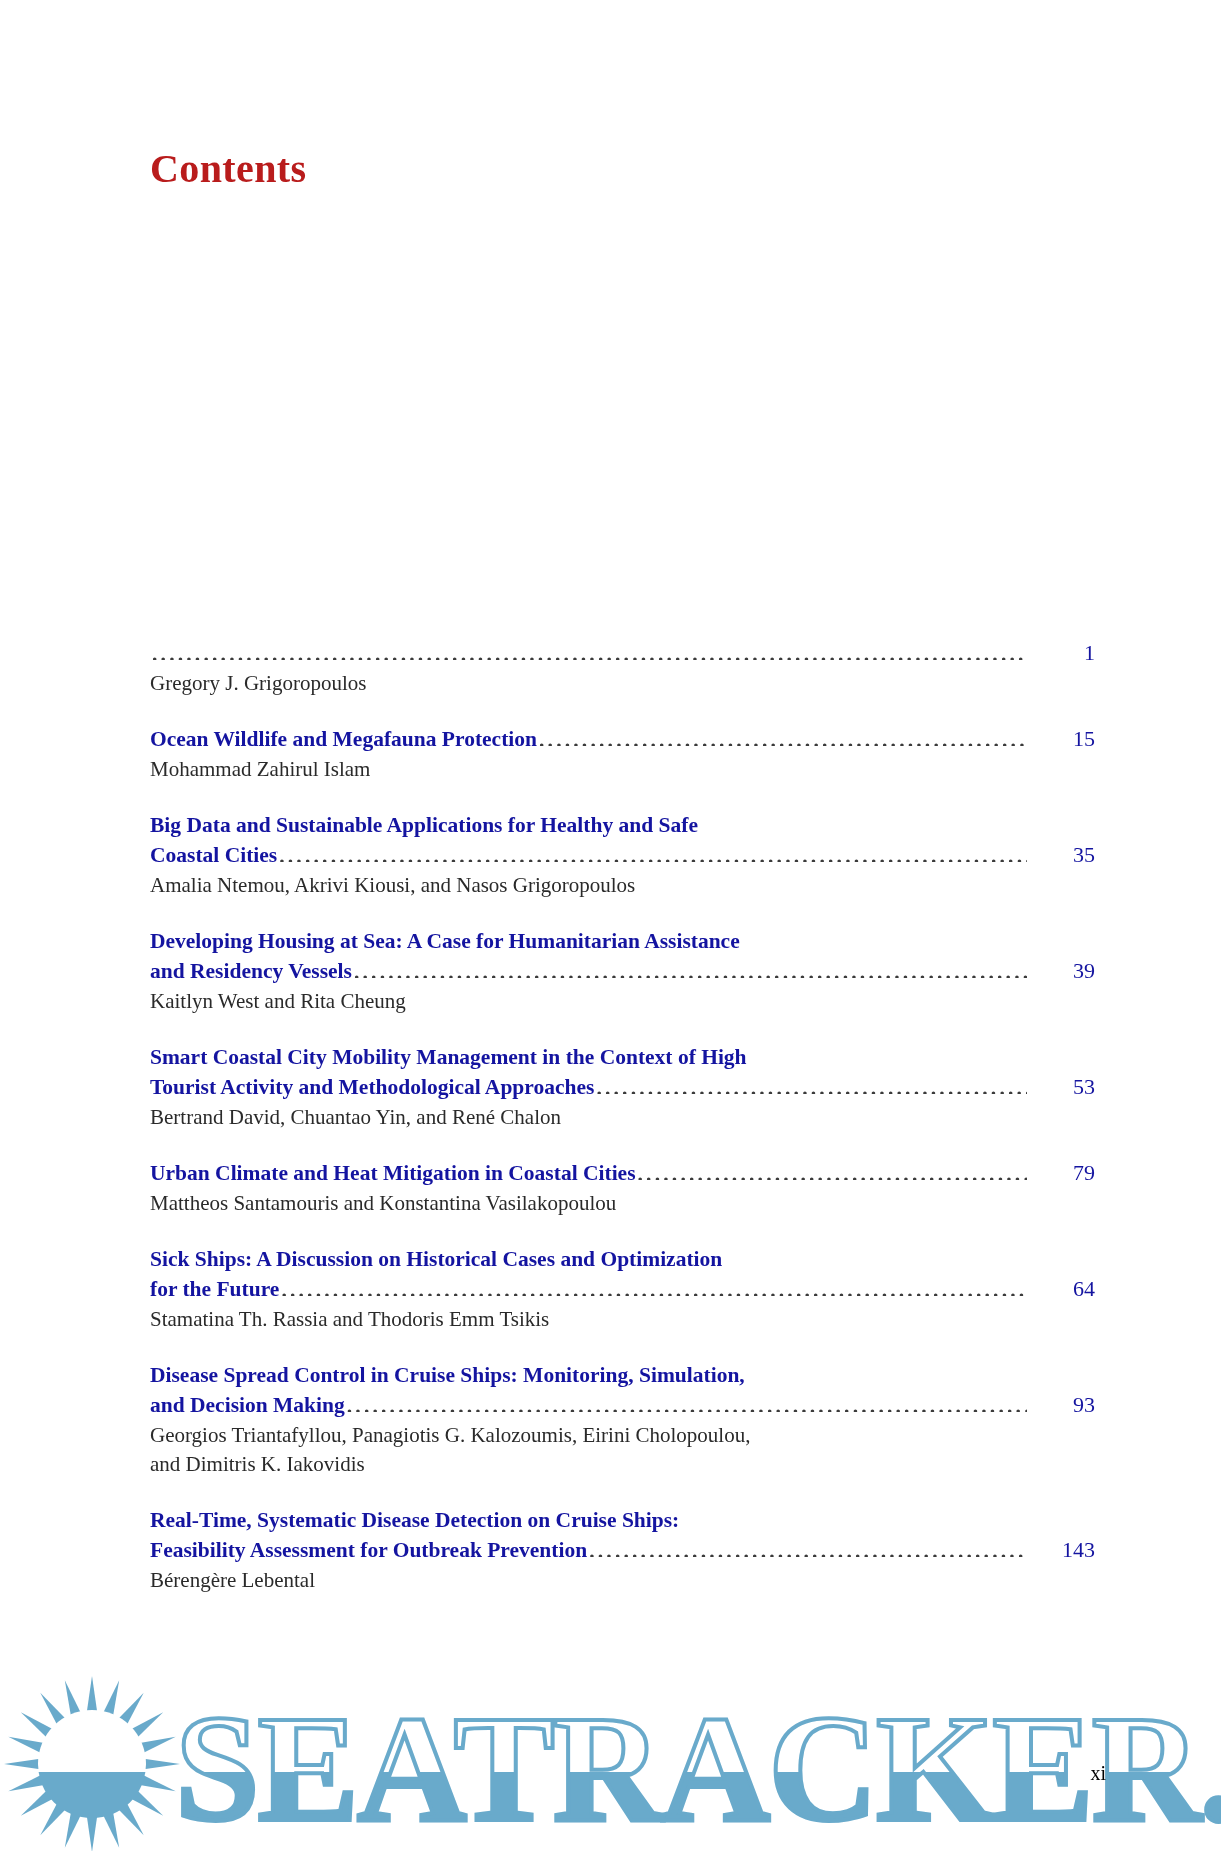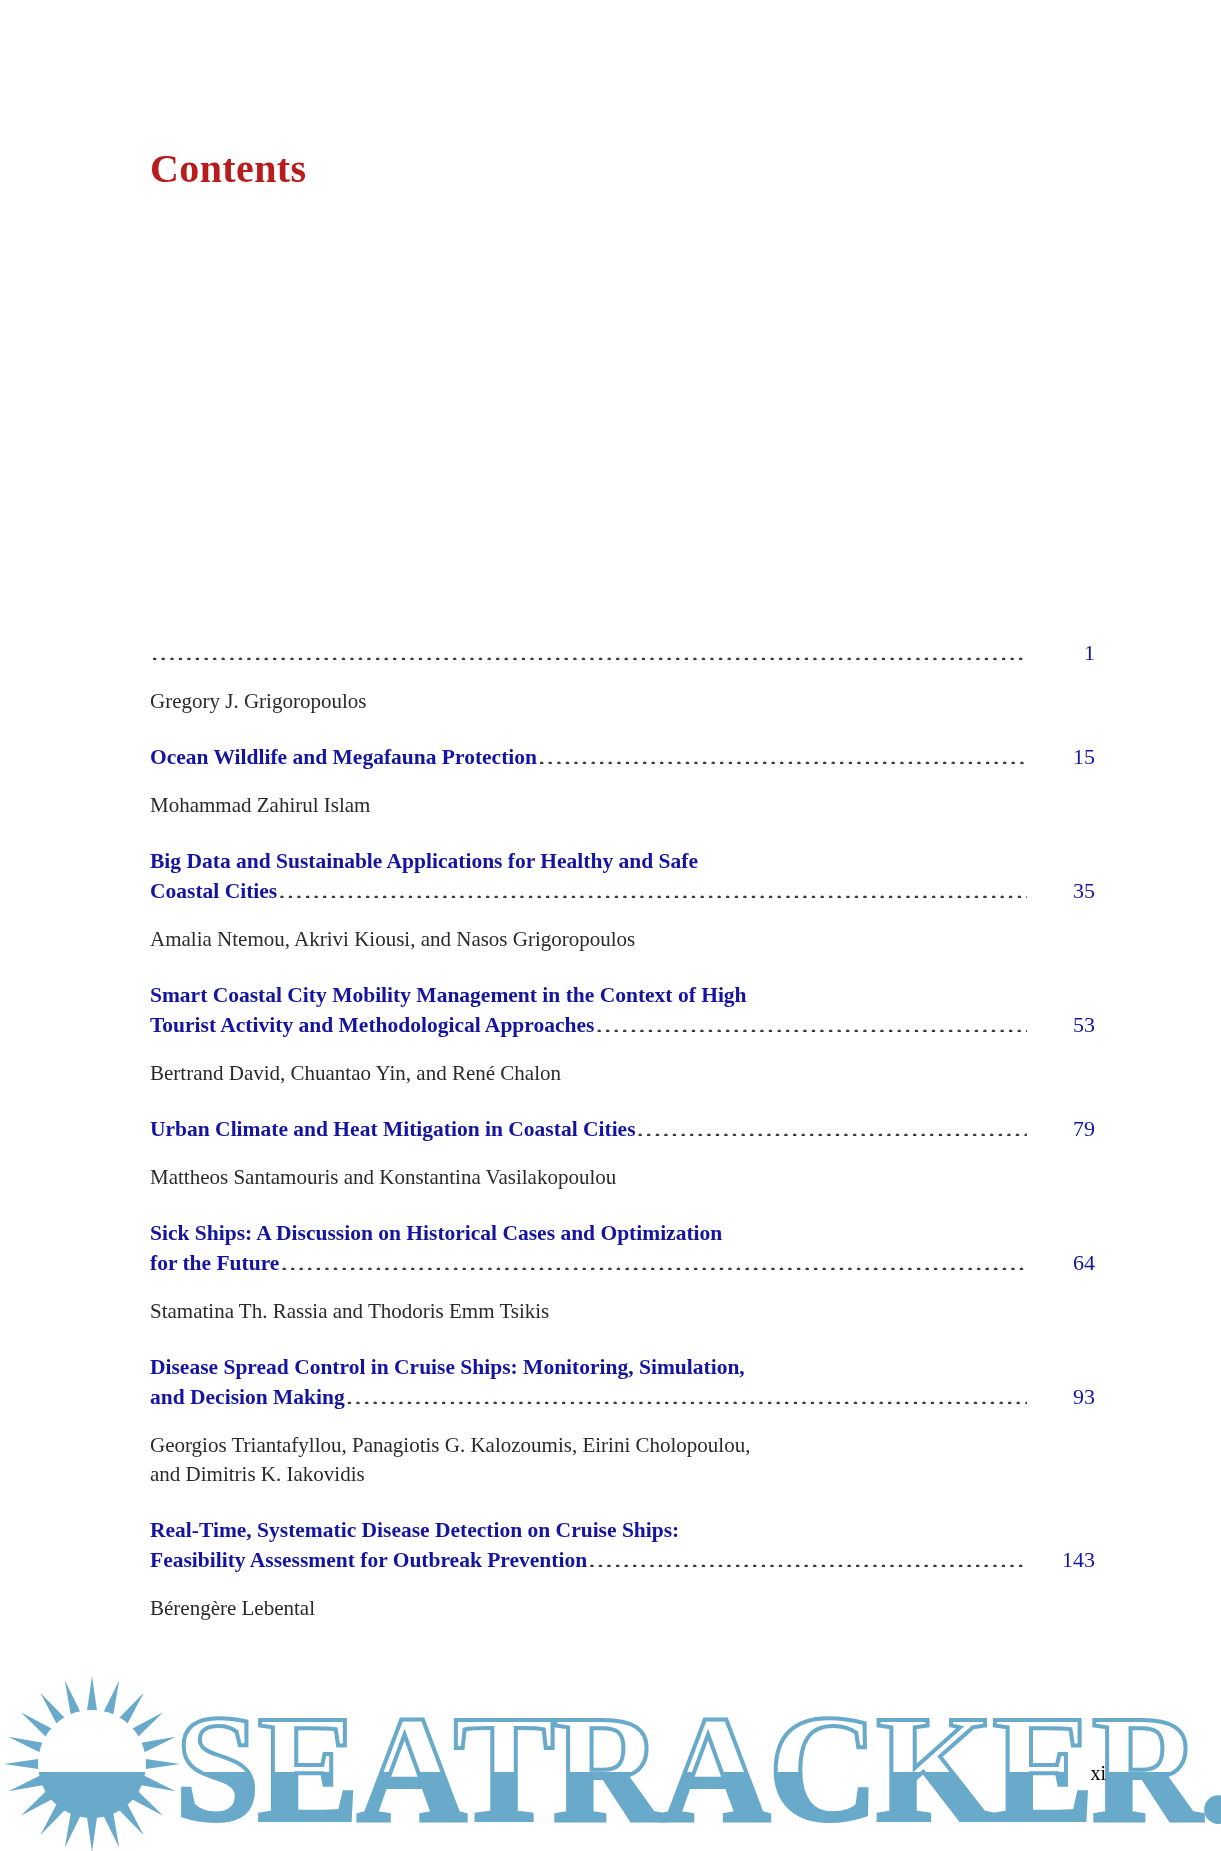--- a/index.html
+++ b/index.html
@@ -90,21 +90,21 @@
     font-size: 22px;
     padding-left: 10px;
   }
   .title-line.nolead .page-num { visibility: hidden; }
 
   .authors {
     color: #2a2a2a;
     font-size: 21px;
     line-height: 29px;
     font-weight: normal;
-    margin-top: 19px;
+    margin-top: 1px;
     white-space: pre-line;
   }
 
   
   .folio {
     position: absolute;
     right: 115px;
     top: 1762px;
     font-size: 20px;
     color: #000000;
@@ -150,20 +150,32 @@
         <div class="title-line nolead">
           <span class="title-text">Big Data and Sustainable Applications for Healthy and Safe</span>
           <span class="page-num"></span>
         </div>
         <div class="title-line">
           <span class="title-text">Coastal Cities</span>
           <span class="leader"></span>
           <span class="page-num">35</span>
         </div>
         <div class="authors">Amalia Ntemou, Akrivi Kiousi, and Nasos Grigoropoulos</div>
+      </div>
+      <div class="toc-entry">
+        <div class="title-line nolead">
+          <span class="title-text">Developing Housing at Sea: A Case for Humanitarian Assistance</span>
+          <span class="page-num"></span>
+        </div>
+        <div class="title-line">
+          <span class="title-text">and Residency Vessels</span>
+          <span class="leader"></span>
+          <span class="page-num">39</span>
+        </div>
+        <div class="authors">Kaitlyn West and Rita Cheung</div>
       </div>
       <div class="toc-entry">
         <div class="title-line nolead">
           <span class="title-text">Smart Coastal City Mobility Management in the Context of High</span>
           <span class="page-num"></span>
         </div>
         <div class="title-line">
           <span class="title-text">Tourist Activity and Methodological Approaches</span>
           <span class="leader"></span>
           <span class="page-num">53</span>

